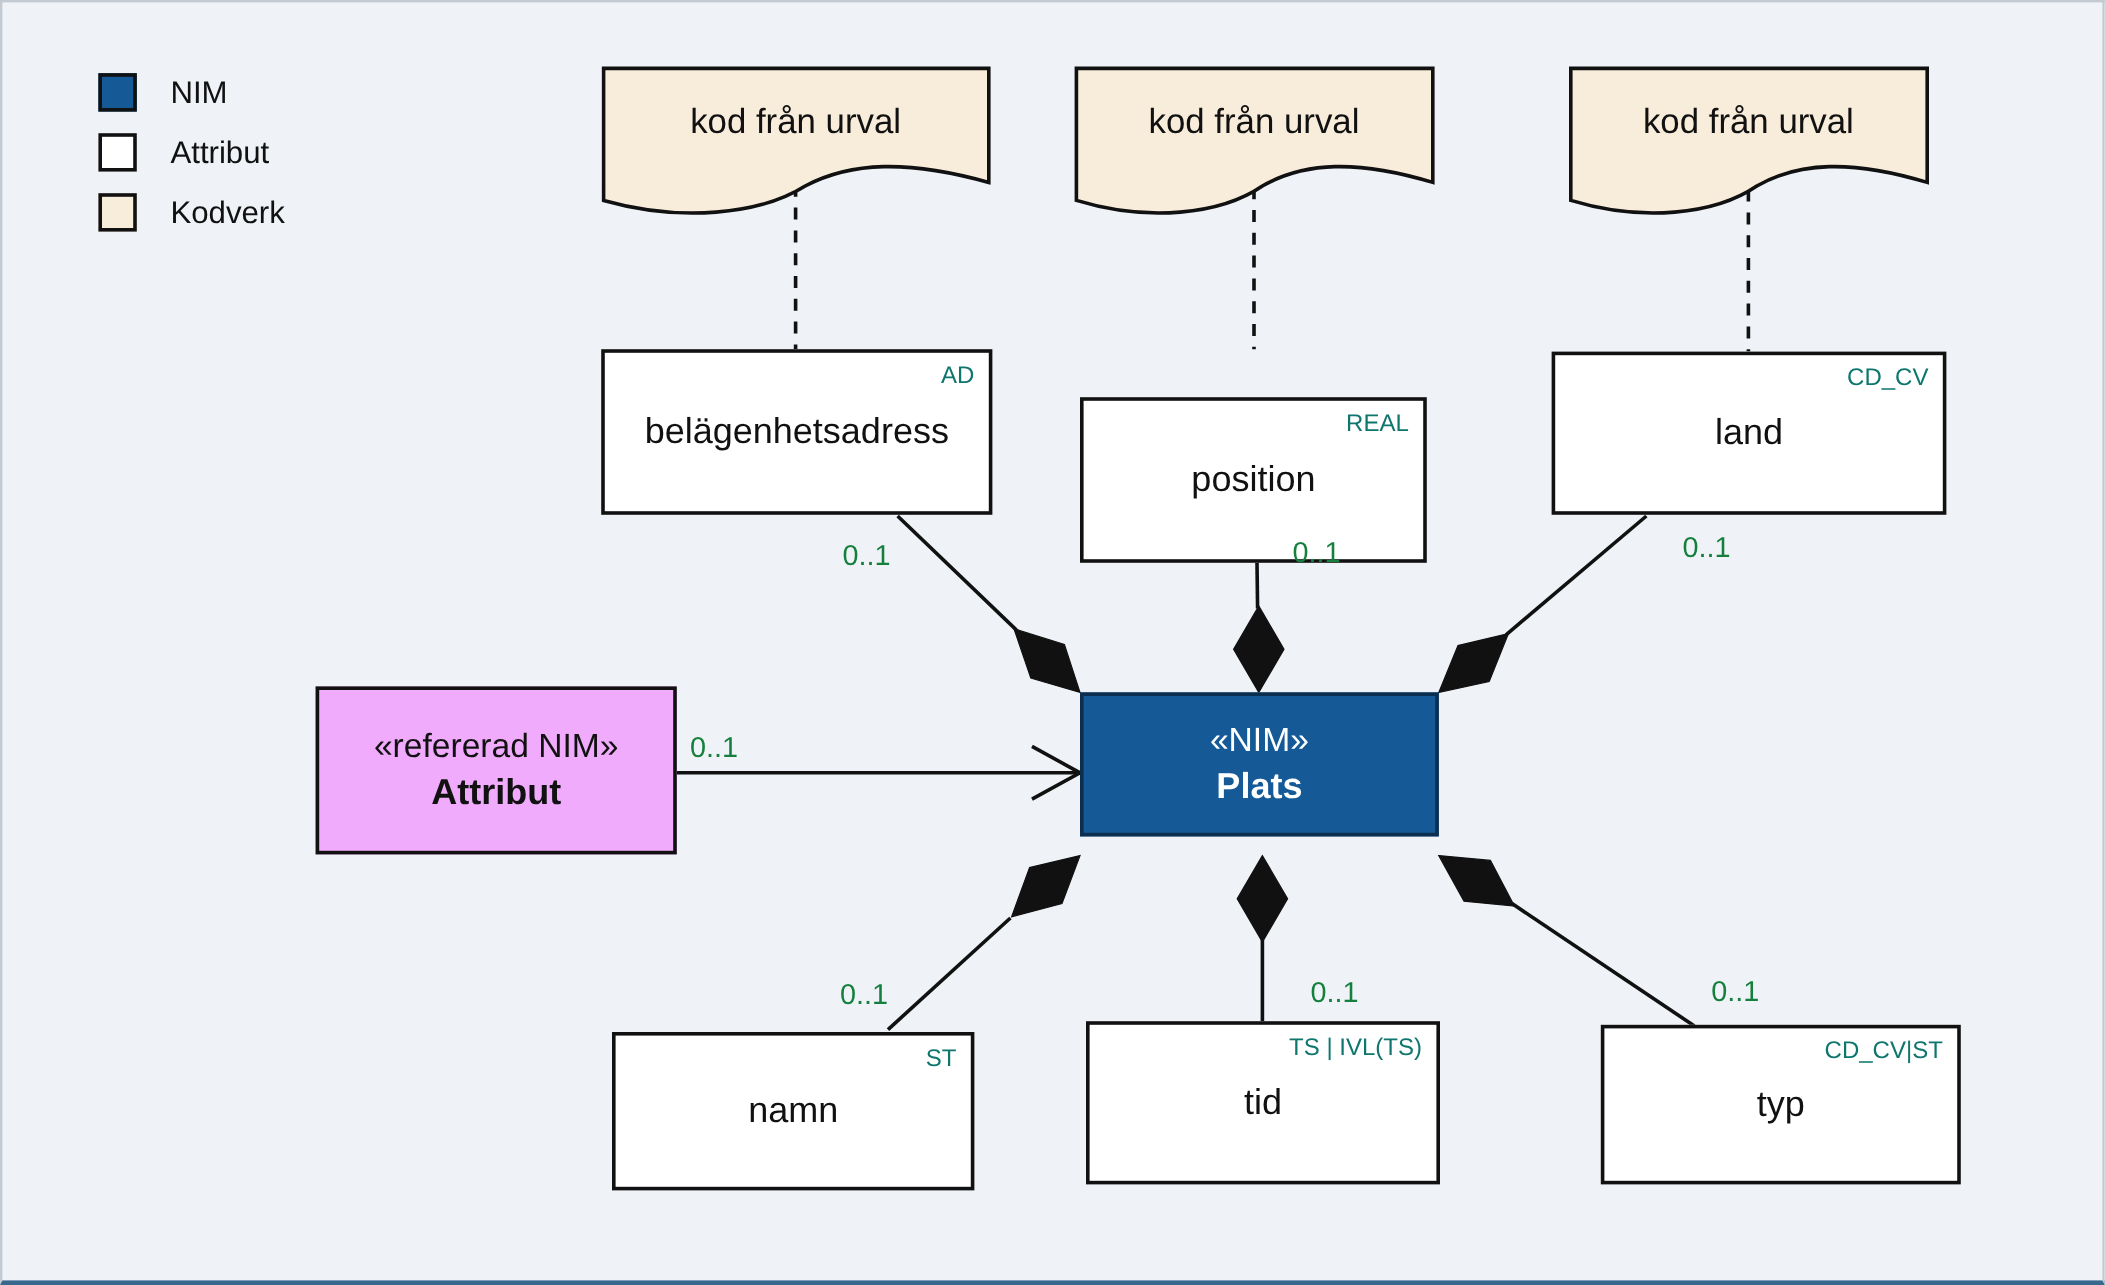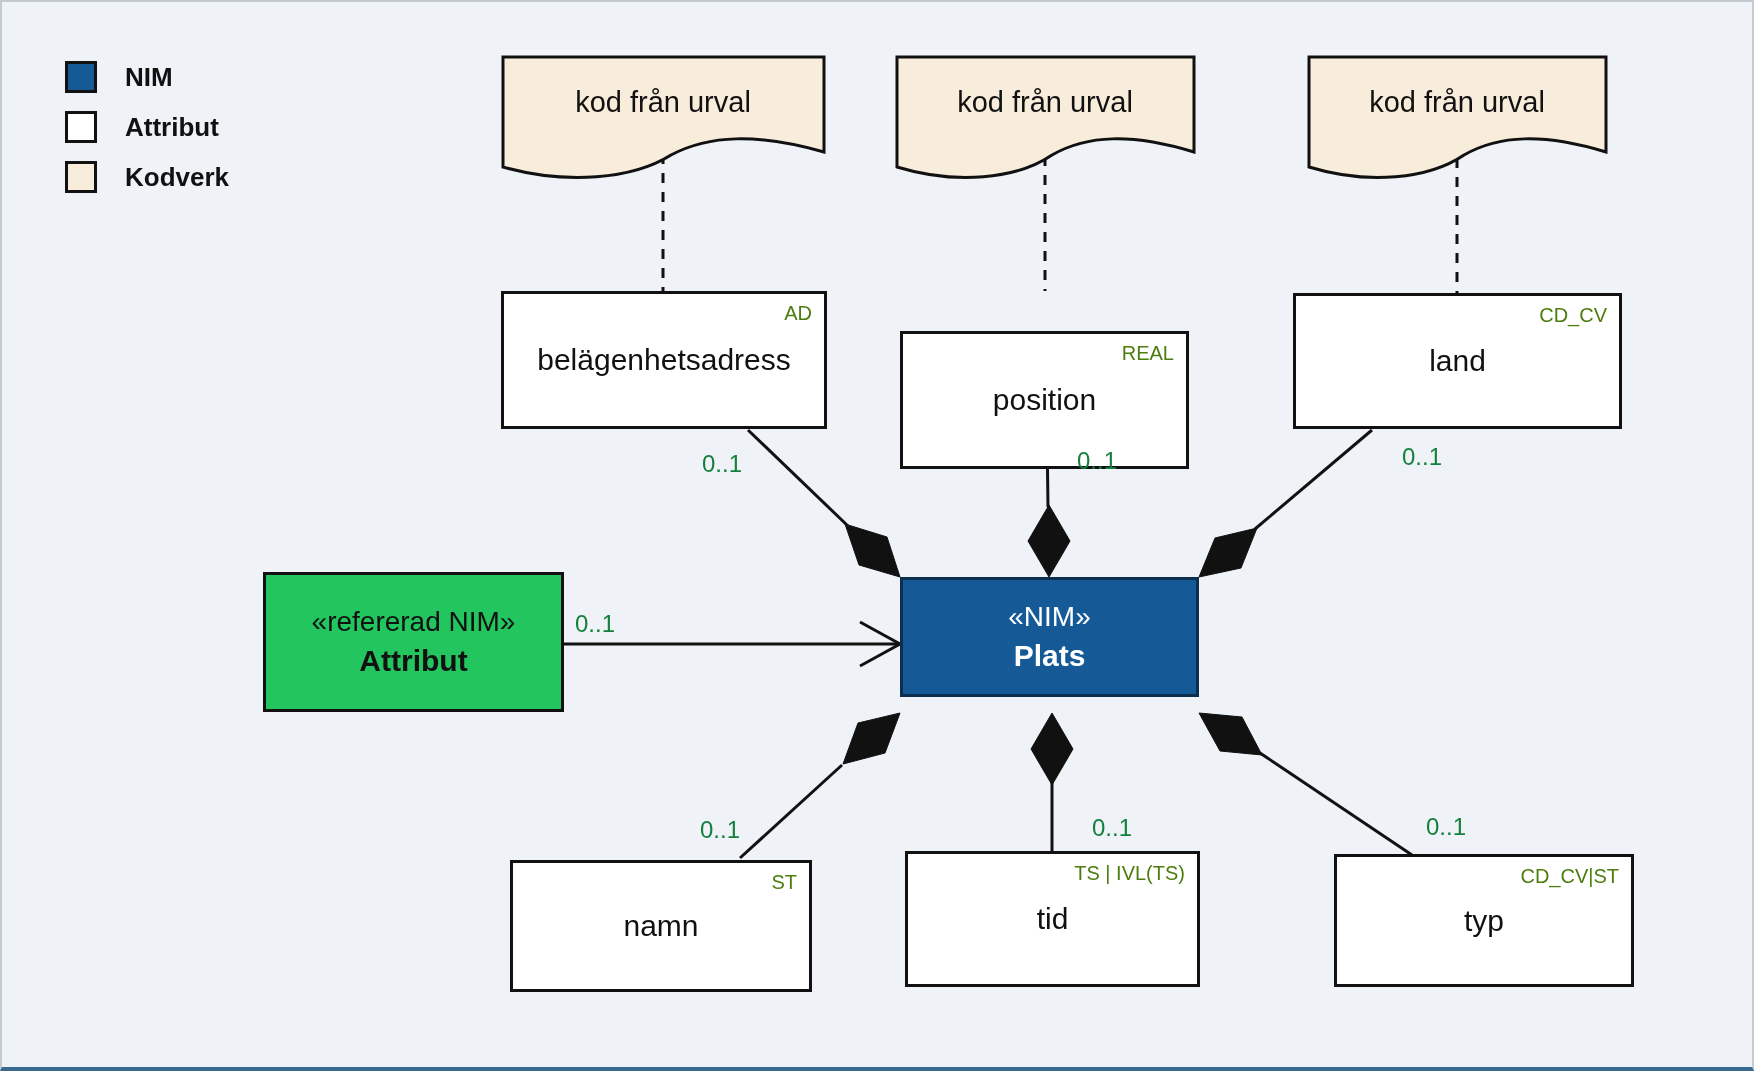--- a/index.html
+++ b/index.html
@@ -6,39 +6,39 @@
   #stage{
     position:relative;width:1754px;height:1071px;overflow:hidden;
     background:#EFF3F8;
     border:2px solid #c3cad1;
     border-bottom:4px solid #39688f;
     box-sizing:border-box;
     font-family:"Liberation Sans", sans-serif;
     color:#111;
   }
   
-  .legend{position:absolute;left:63px;top:50px;font-weight:bold;}
+  .legend{position:absolute;left:80px;top:50px;}
   .legend-row{display:flex;align-items:center;height:50px;}
   .swatch{width:32px;height:32px;border:3px solid #111;box-sizing:border-box;margin-right:28px;background:#fff;}
   .legend-label{font-size:26px;}
   
   .node{position:absolute;box-sizing:border-box;border:3px solid #111;background:#fff;}
   .attr-box .main-label{
     position:absolute;left:0;right:0;top:0;bottom:0;
     display:flex;align-items:center;justify-content:center;
     font-size:30px;
   }
   .attr-box .type-label{
-    position:absolute;top:8px;right:12px;font-size:20px;color:#4d7c0f;
+    position:absolute;top:8px;right:12px;font-size:20px;color:#0f766e;
   }
   .entity{display:flex;flex-direction:column;align-items:center;justify-content:center;line-height:1.3;}
   .entity .stereotype{font-size:28px;}
   .entity .ename{font-size:30px;font-weight:bold;}
   .nim-box{background:#155A96;border-color:#0d2f4f;color:#fff;}
-  .ref-box{background:#22c55e;}
+  .ref-box{background:#f0abfc;}
   
   .doc{position:absolute;}
   .doc-label{
     position:absolute;display:flex;align-items:center;justify-content:center;
     font-size:29px;
   }
   .doc-path{fill:#F8ECDB;stroke:#111;stroke-width:3;}
   
   #wires{position:absolute;left:0;top:0;}
   .wire{stroke:#111;stroke-width:3;fill:none;}

